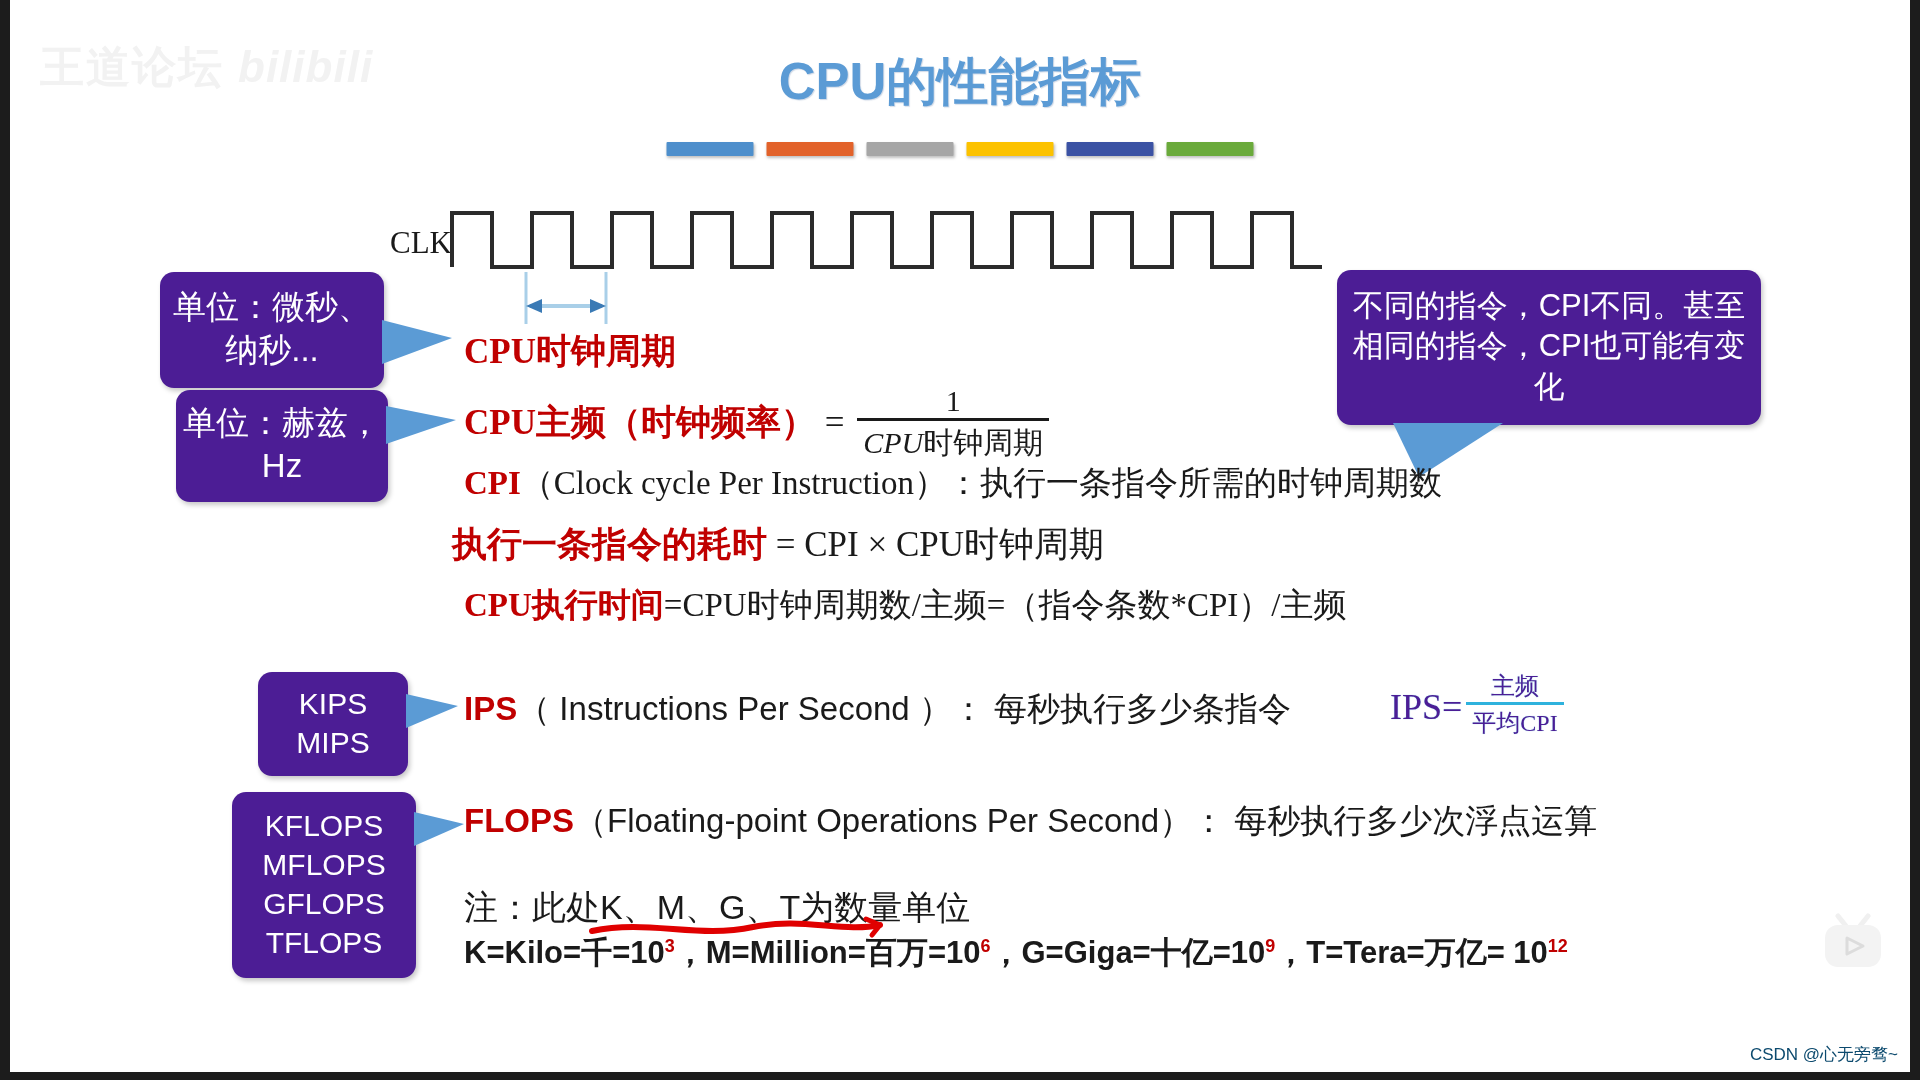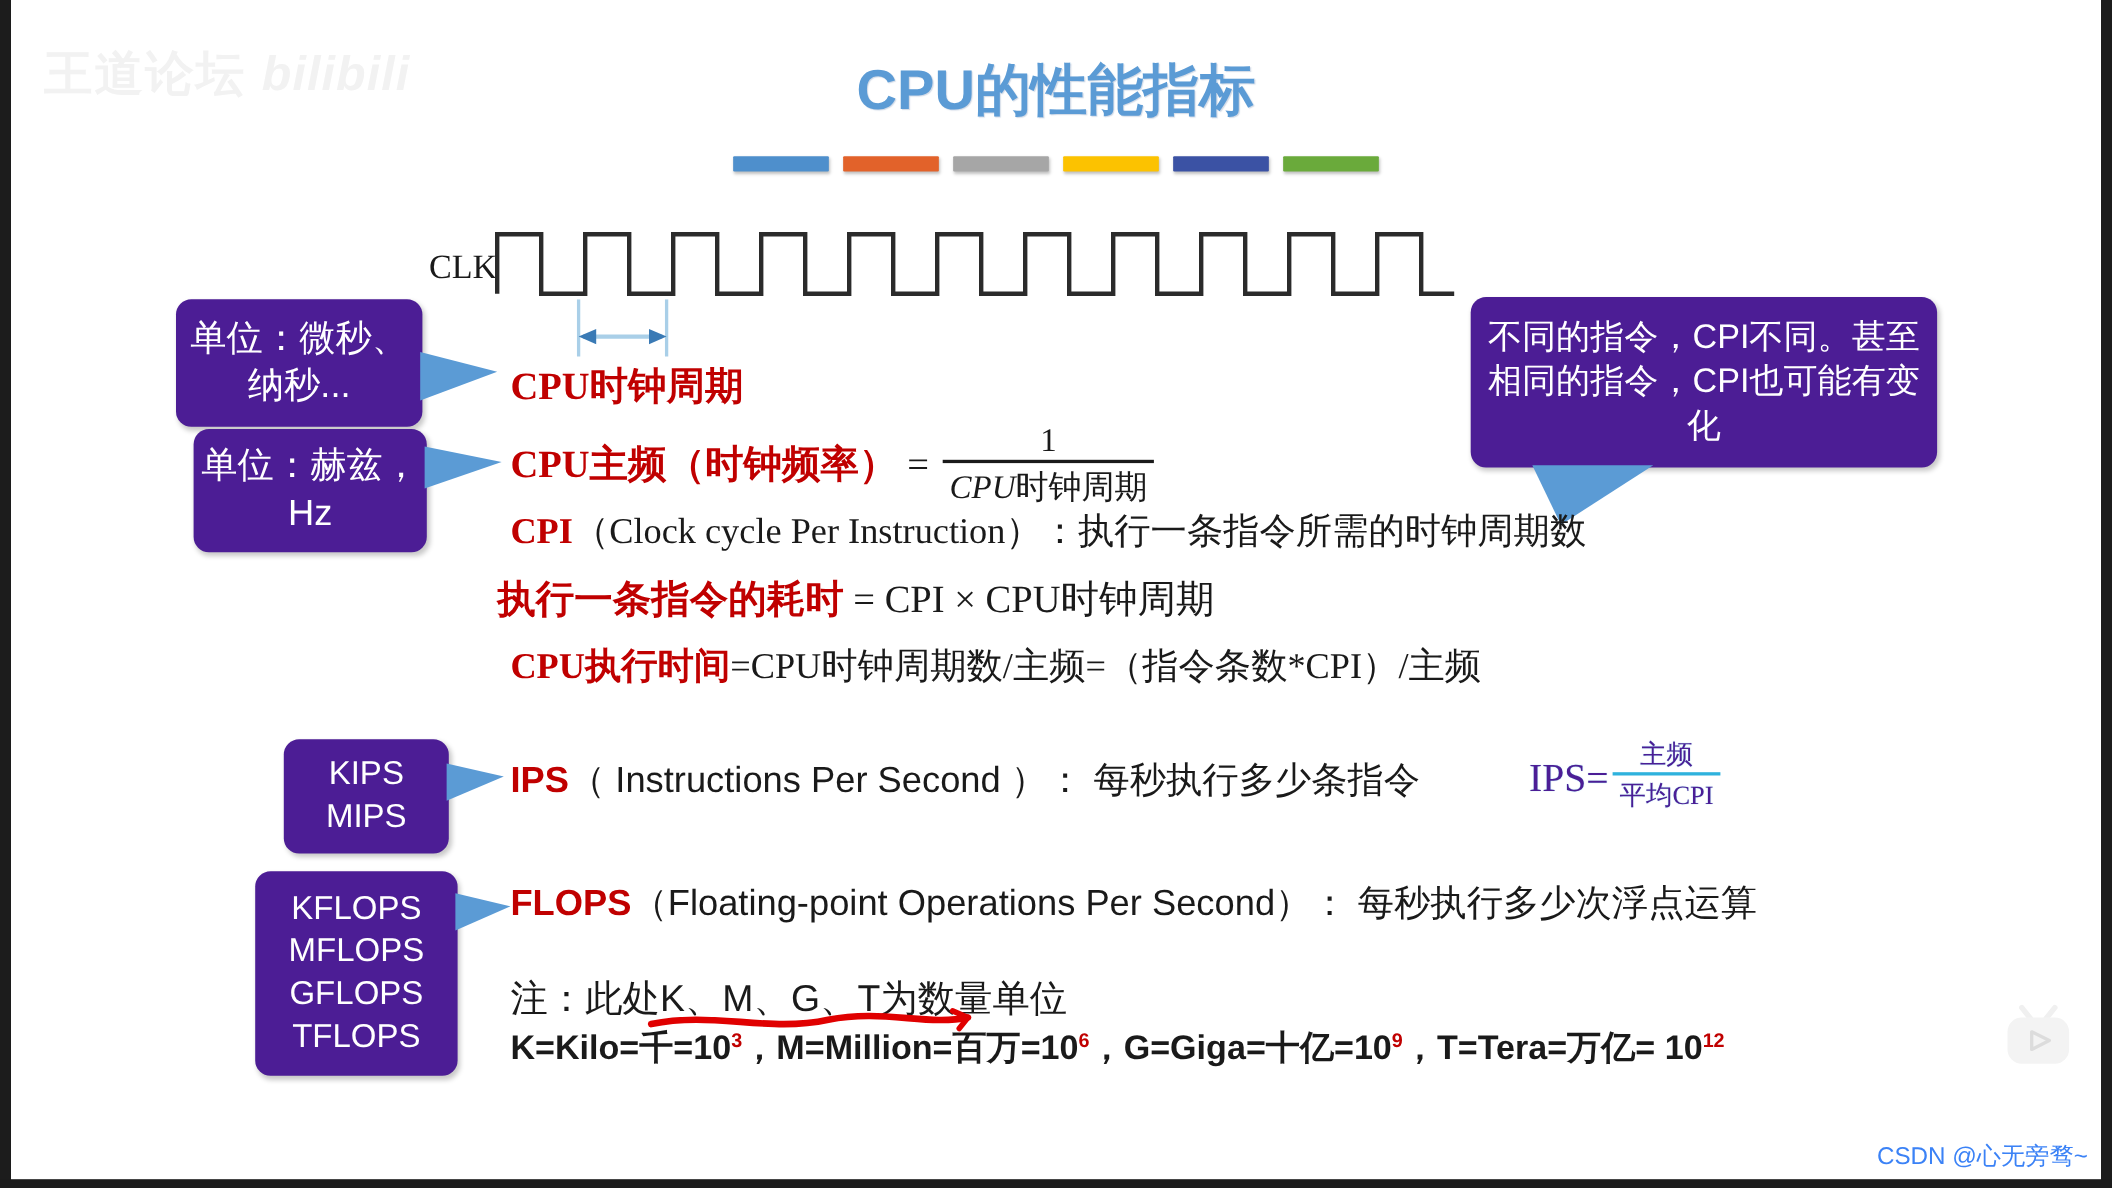--- a/index.html
+++ b/index.html
@@ -43,22 +43,22 @@
     margin-left: 14px;
   }
   .wm-tv {
     position: absolute;
     right: 30px; bottom: 105px;
     width: 74px; height: 62px;
   }
   .wm-csdn {
     position: absolute;
     right: 22px; bottom: 14px;
-    font-size: 22px;
-    color: #3b82f6;
+    font-size: 17px;
+    color: #0c4a6e;
     font-family: "Liberation Sans", sans-serif;
   }
 
   
   .title {
     position: absolute;
     left: 0; top: 48px; width: 1920px;
     text-align: center;
     font-size: 51px;
     font-weight: bold;

